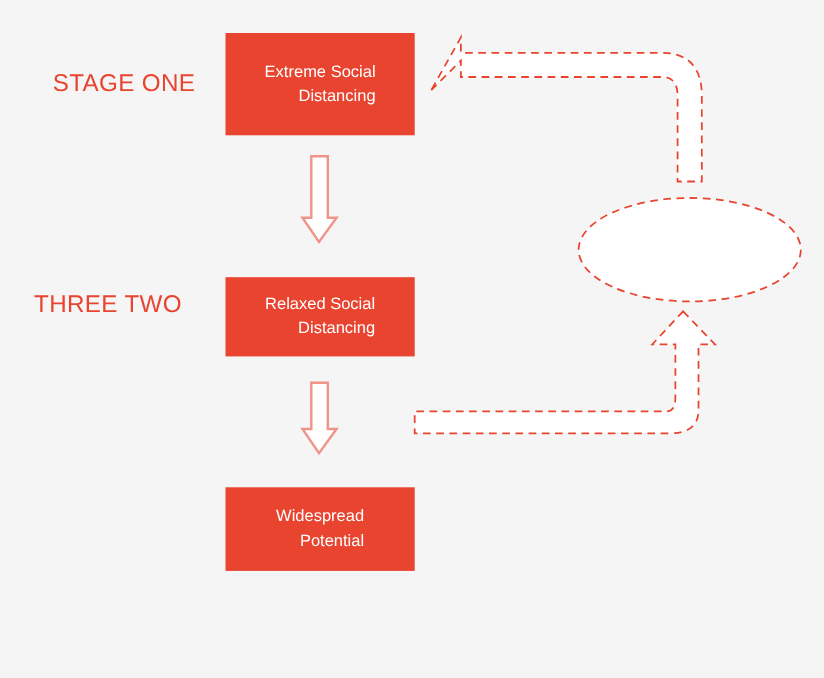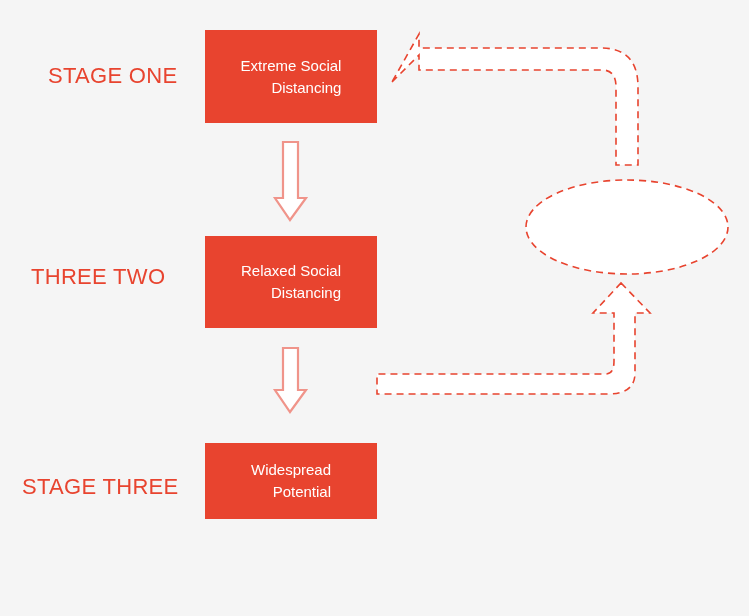--- a/index.html
+++ b/index.html
@@ -42,21 +42,21 @@
     color: #ffffff;
     display: flex;
     align-items: center;
     justify-content: center;
     text-align: right;
     font-size: 15px;
     line-height: 1.45;
     font-family: "Liberation Sans", sans-serif;
   }
   #box-extreme  { left: 205px; top: 30px;  height: 93px; }
-  #box-relaxed  { left: 205px; top: 236px; height: 92px; }
+  #box-relaxed  { left: 205px; top: 252px; height: 72px; }
   #box-immunity { left: 205px; top: 443px; height: 76px; }
   .stage-box .box-text { display: block; padding: 0 8px; }
 
   
   #arrows {
     position: absolute;
     left: 0; top: 0;
     width: 749px;
     height: 616px;
     pointer-events: none;
@@ -75,21 +75,20 @@
     font-family: "Liberation Sans", sans-serif;
   }
 </style>
 </head>
 <body>
 
 <div id="canvas">
 
   <div class="stage-label" id="stage-one-label">STAGE ONE</div>
   <div class="stage-label" id="stage-two-label">THREE TWO</div>
-  <div class="stage-label" id="stage-three-label">STAGE THREE</div>
 
   <div class="stage-box" id="box-extreme">
     <span class="box-text"><span>Extreme Social</span><br><span>Distancing</span></span>
   </div>
 
   <div class="stage-box" id="box-relaxed">
     <span class="box-text"><span>Relaxed Social</span><br><span>Distancing</span></span>
   </div>
 
   <div class="stage-box" id="box-immunity">

